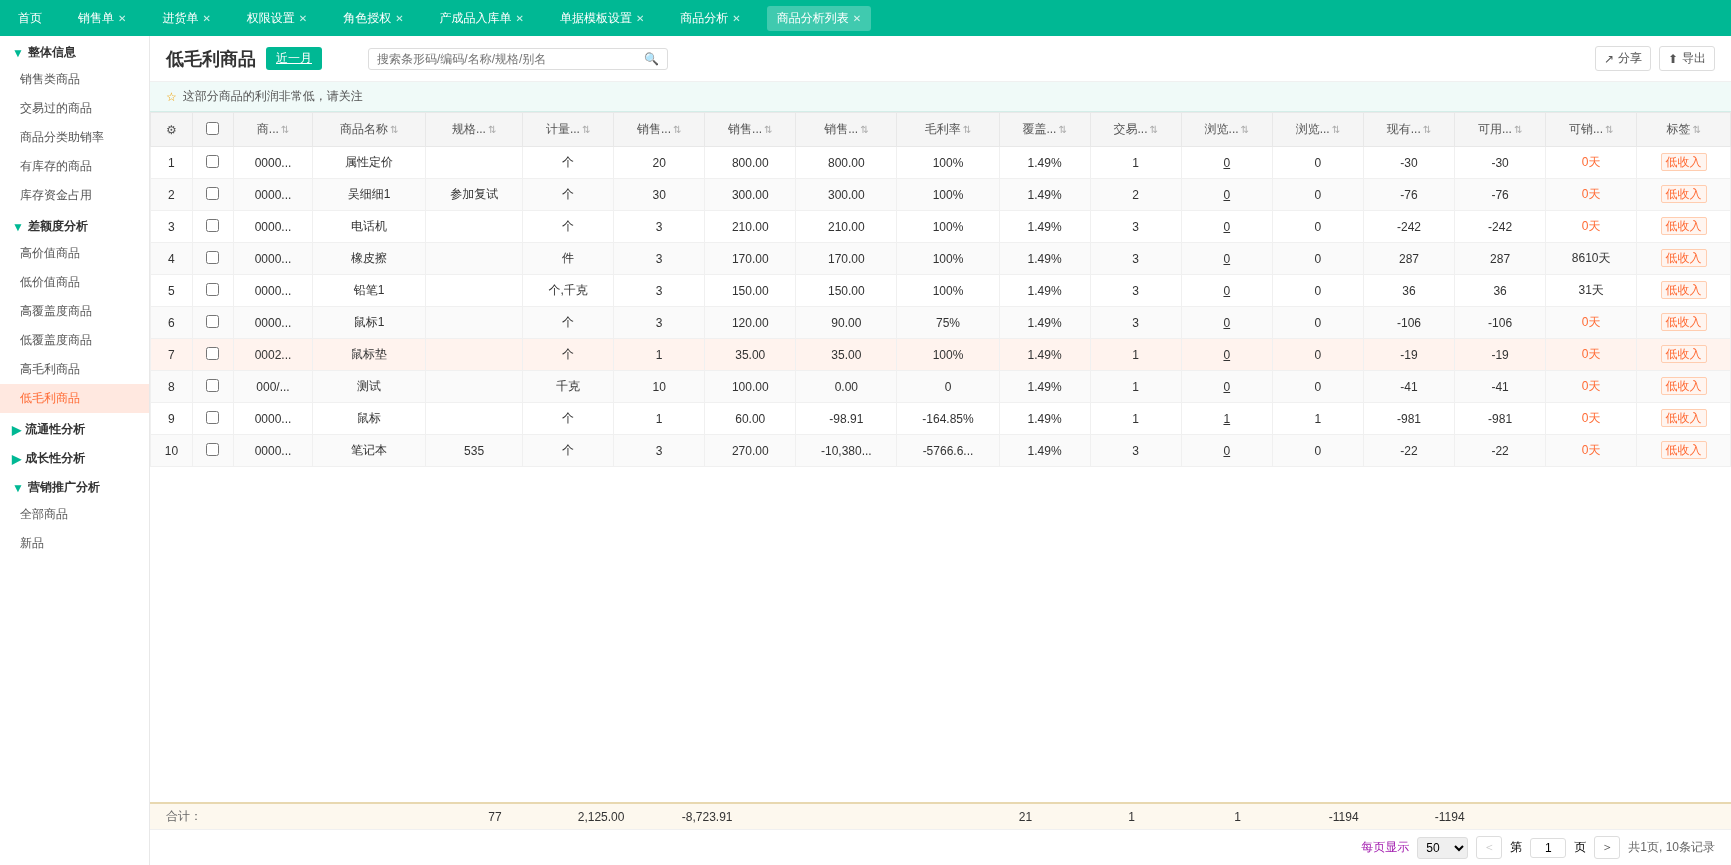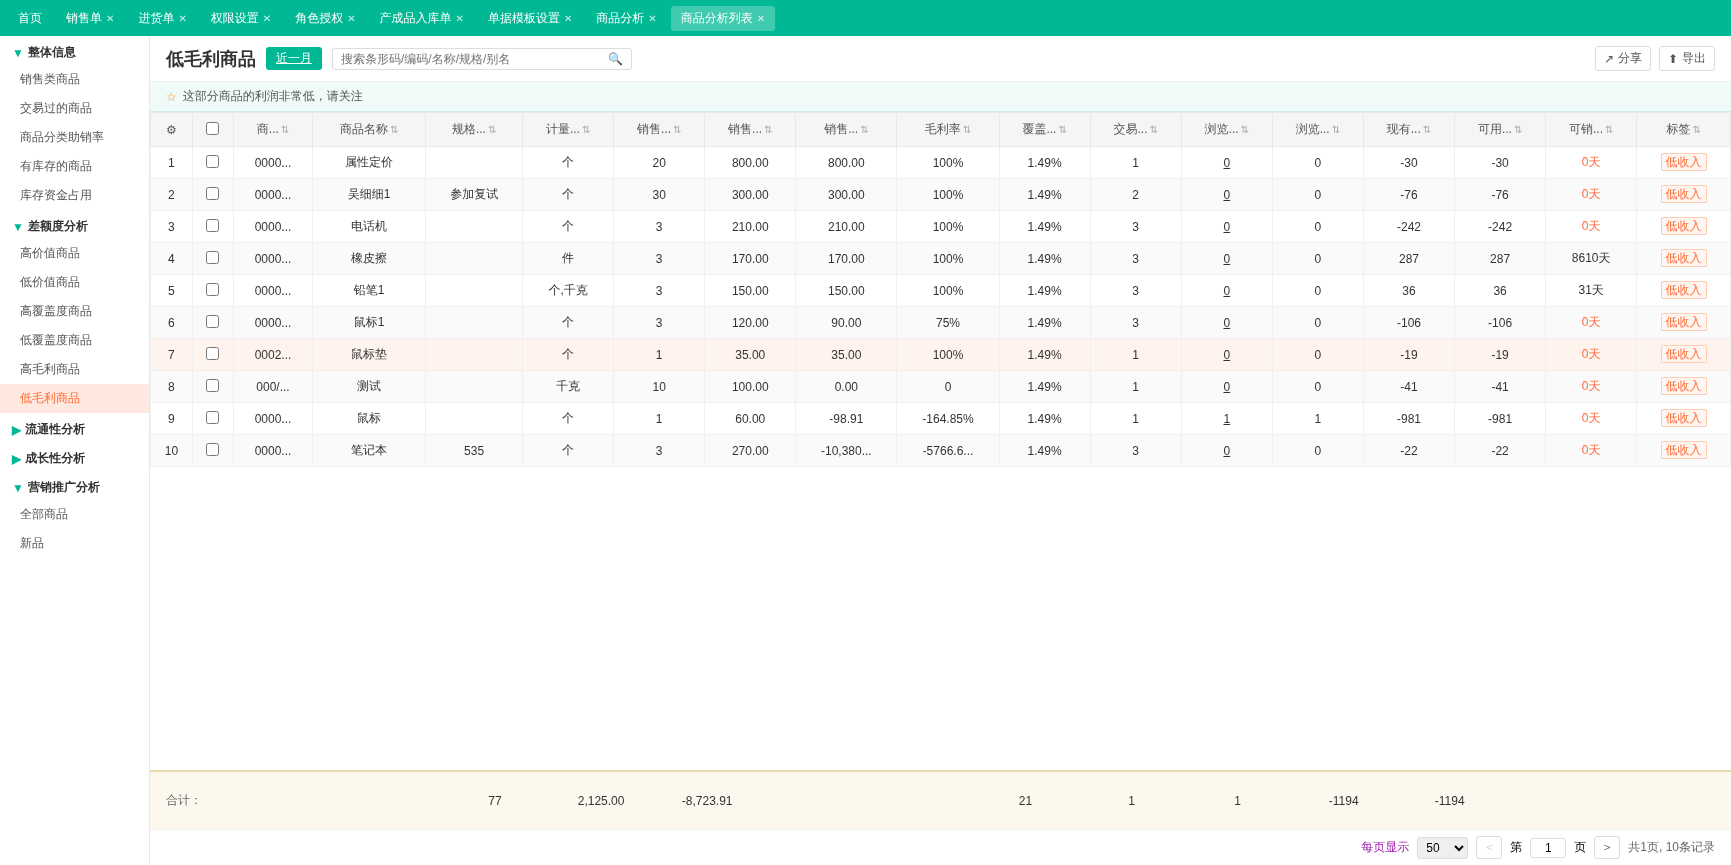--- a/index.html
+++ b/index.html
@@ -5,21 +5,21 @@
     * { box-sizing: border-box; margin: 0; padding: 0; font-family: 'Microsoft YaHei', sans-serif; font-size: 12px; }
     body { background: #f5f5f5; overflow: hidden; }
 
     
     .top-nav {
       background: #00b894;
       display: flex;
       align-items: center;
       height: 36px;
       padding: 12px 8px;
-      gap: 4px;
+      gap: 16px;
     }
     .nav-item {
       color: #fff;
       padding: 4px 10px;
       cursor: pointer;
       border-radius: 3px;
       white-space: nowrap;
       display: flex;
       align-items: center;
       gap: 4px;
@@ -92,20 +92,21 @@
     }
     .search-box {
       display: flex;
       align-items: center;
       border: 1px solid #ddd;
       border-radius: 3px;
       padding: 3px 8px;
       gap: 4px;
       flex: 1;
       max-width: 300px;
+      margin-left: 36px;
     }
     .search-box input {
       border: none;
       outline: none;
       font-size: 12px;
       flex: 1;
       color: #999;
     }
     .header-actions {
       margin-left: auto;
@@ -177,21 +178,21 @@
       cursor: pointer;
       color: #333;
     }
 
     
     .table-footer {
       background: #fdf8ee;
       border-top: 2px solid #e8d8b0;
       display: flex;
       align-items: center;
-      padding: 20px 16px;
+      padding: 4px 16px;
       gap: 20px;
       font-size: 12px;
       flex-shrink: 0;
     }
     .footer-label { color: #666; }
     .footer-values {
       display: flex;
       gap: 0;
       flex: 1;
     }

